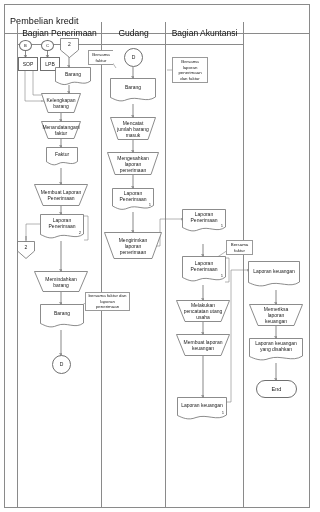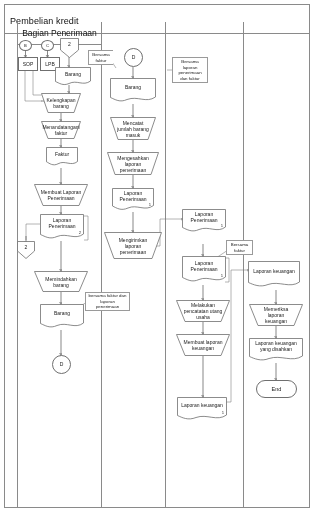--- a/index.html
+++ b/index.html
@@ -119,20 +119,26 @@
   </div>
 
   <div class="lane" style="left:17px;width:0;"></div>
   <div class="lane" style="left:101px;width:0;"></div>
   <div class="lane" style="left:165px;width:0;"></div>
   <div class="lane" style="left:243px;width:0;"></div>
 
   <div class="lane-head" style="left:17px;width:84px;align-items:center;">
     <span class="lbl">Bagian Penerimaan</span>
   </div>
+  <div class="lane-head" style="left:101px;width:64px;">
+    <span class="lbl">Gudang</span>
+  </div>
+  <div class="lane-head" style="left:165px;width:78px;">
+    <span class="lbl">Bagian Akuntansi</span>
+  </div>
 
   <svg class="wires">
     <defs>
       <marker id="ah" markerWidth="5" markerHeight="5" refX="3.6" refY="2" orient="auto">
         <path d="M0,0 L4,2 L0,4 z" fill="#555" stroke="none"></path>
       </marker>
     </defs>
 
     <line x1="25.5" y1="51" x2="25.5" y2="57.5" marker-end="url(#ah)"></line>
     <line x1="47.5" y1="51" x2="47.5" y2="57.5" marker-end="url(#ah)"></line>

